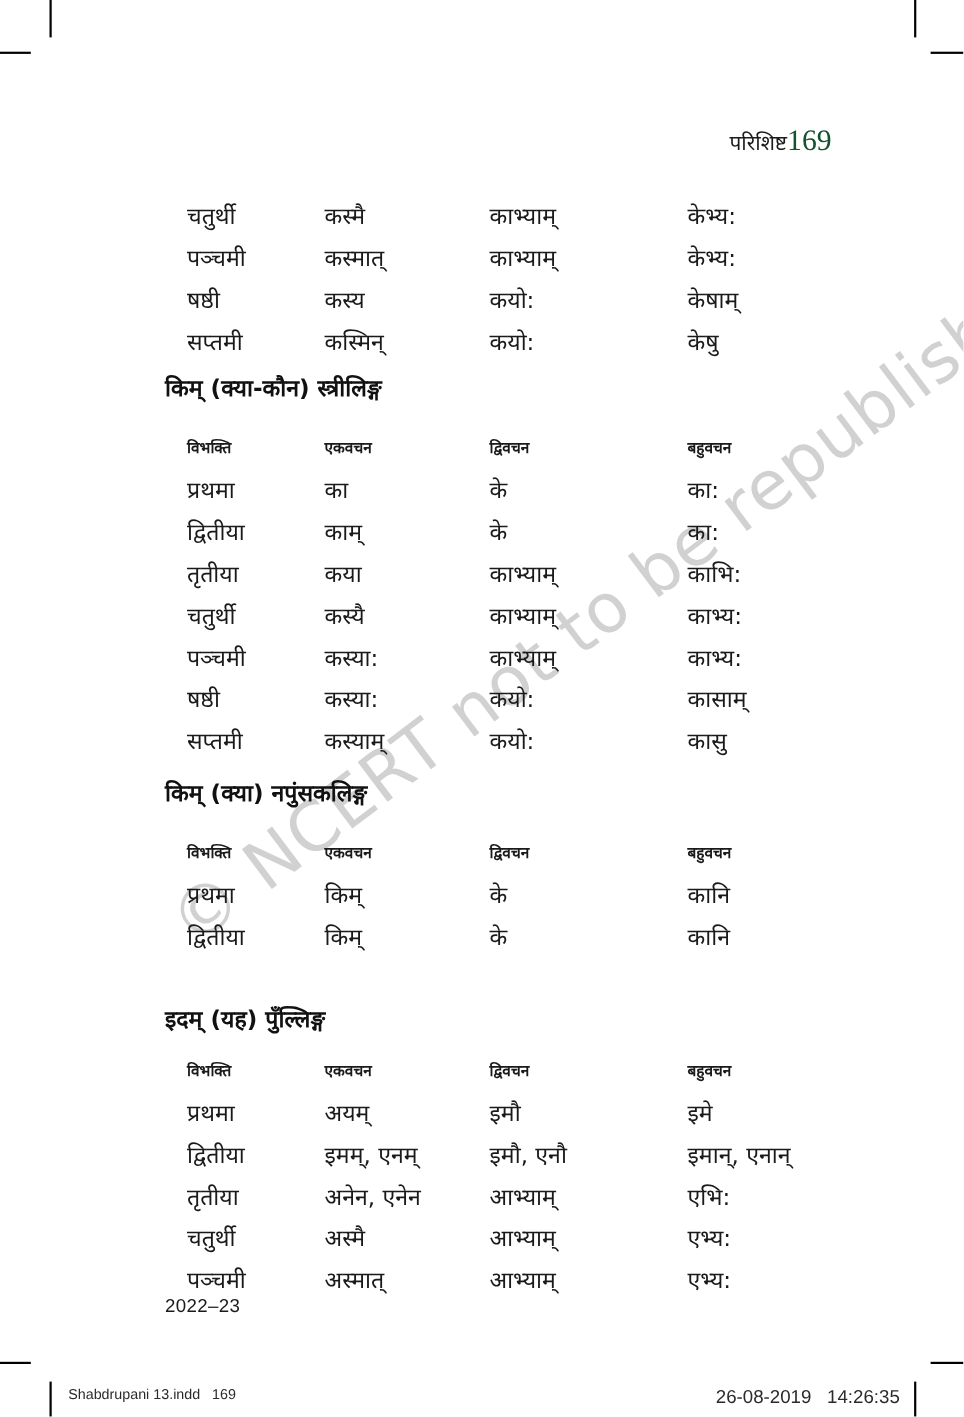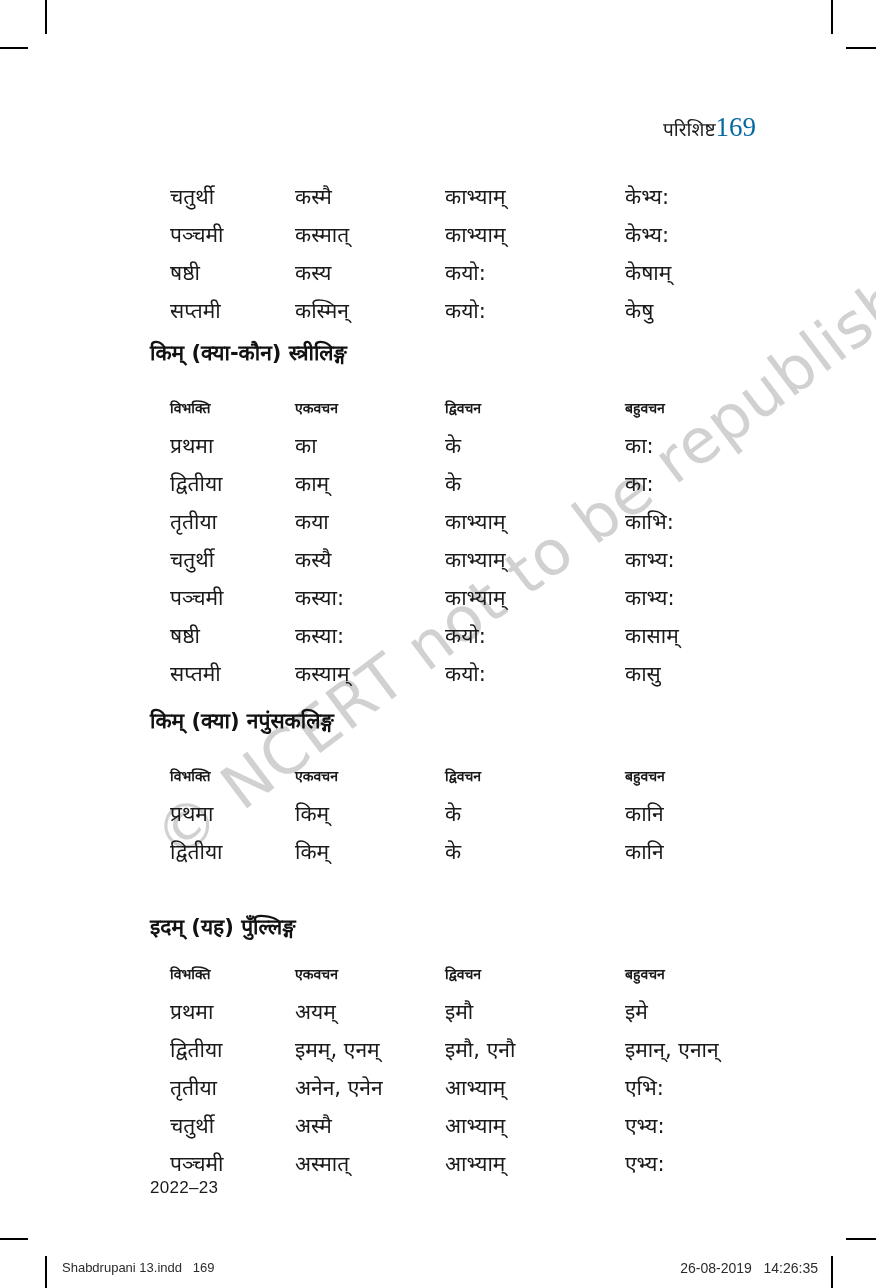--- a/index.html
+++ b/index.html
@@ -84,21 +84,21 @@
     justify-content: flex-end;
   }
   .header-label {
     font-family: "DejaVu Sans", sans-serif;
     font-size: 19px;
     color: #1a1a1a;
   }
   .page-number {
     font-family: "Liberation Serif", "DejaVu Serif", serif;
     font-size: 27px;
-    color: #0369a1;
+    color: #14532d;
   }
 
   
   .blk { position: absolute; left: 150px; width: 610px; }
 
   table.decl {
     border-collapse: collapse;
     width: 610px;
     table-layout: fixed;
     margin-left: 20px;
@@ -170,21 +170,21 @@
     font-family: "Liberation Sans", sans-serif;
     font-size: 13px;
     color: #2b2b2b;
     white-space: pre;
   }
   #printer-footer .pf-right {
     position: absolute;
     right: 58px;
     top: 8px;
     font-family: "Liberation Sans", sans-serif;
-    font-size: 14px;
+    font-size: 17px;
     color: #2b2b2b;
     white-space: pre;
   }
 </style>
 </head>
 <body>
 
 <div id="page">
 
   <div class="crop crop-v crop-tl-v"></div>

